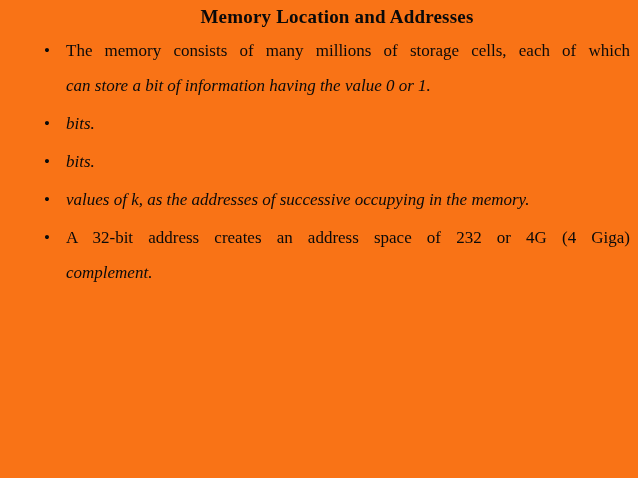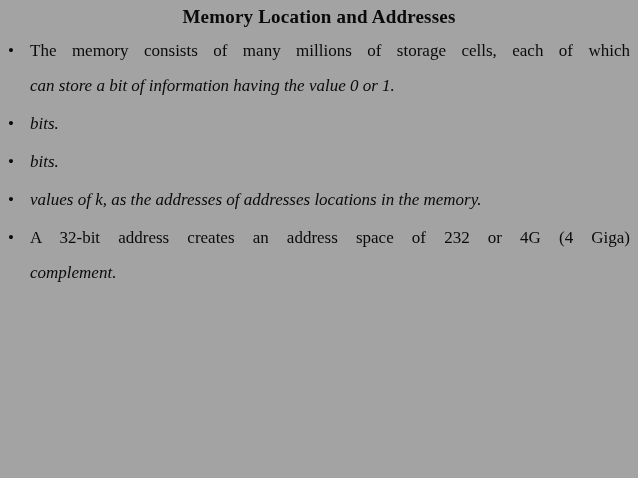--- a/index.html
+++ b/index.html
@@ -4,25 +4,26 @@
 <style>
   html, body {
     margin: 0;
     padding: 0;
     background: #ffffff;
   }
   .slide {
     position: relative;
     width: 638px;
     height: 478px;
-    background: #a3a3a3;
+    background: #f97316;
     color: #0a0a0a;
     font-family: "Liberation Serif", serif;
     overflow: hidden;
     box-sizing: border-box;
+    padding-left: 36px;
   }
   .title {
     margin: 0;
     padding-top: 4px;
     font-size: 19px;
     line-height: 25px;
     font-weight: bold;
     text-align: center;
     letter-spacing: 0.2px;
   }
@@ -76,21 +77,21 @@
       <div class="line last">bits.</div>
     </div>
 
     <div class="bullet-item">
       <span class="bullet-marker">•</span>
       <div class="line last">bits.</div>
     </div>
 
     <div class="bullet-item">
       <span class="bullet-marker">•</span>
-      <div class="line last">values of k, as the addresses of addresses locations in the memory.</div>
+      <div class="line last">values of k, as the addresses of successive occupying in the memory.</div>
     </div>
 
     <div class="bullet-item">
       <span class="bullet-marker">•</span>
       <div class="line">A 32-bit address creates an address space of 232 or 4G (4 Giga)</div>
       <div class="line last">complement.</div>
     </div>
 
   </div>
 </div>

